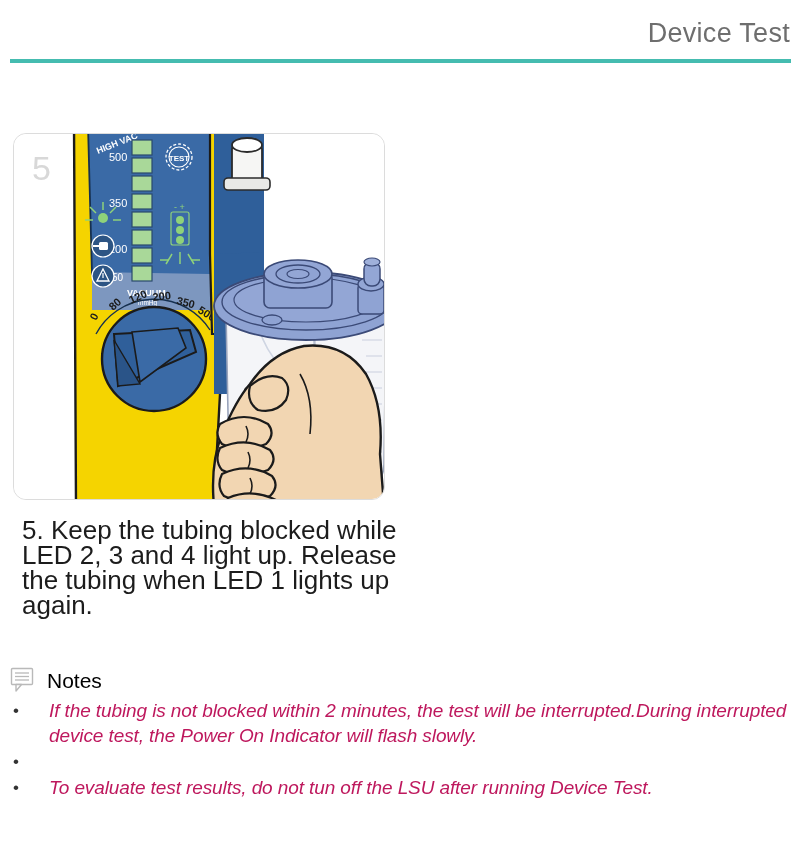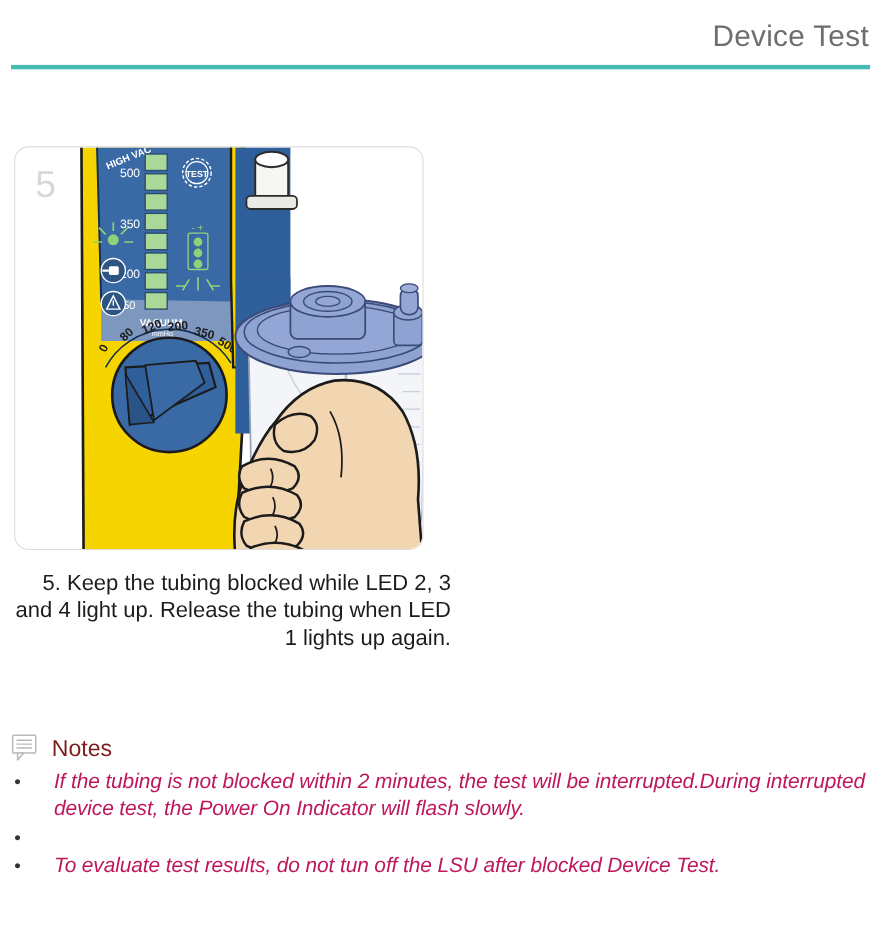--- a/index.html
+++ b/index.html
@@ -35,31 +35,31 @@
   }
   .step-number {
     position: absolute; left: 18px; top: 17px;
     font-size: 34px; color: #d8d8d8; font-weight: 400; line-height: 34px;
     z-index: 6; pointer-events: none;
   }
   .illus-svg { position: absolute; left: 0; top: 0; }
 
   
   .caption {
-    position: absolute; left: 10px; top: 518px; width: 400px;
-    font-size: 20px; line-height: 25px; color: #1c1c1c; text-align: right;
+    position: absolute; left: 22px; top: 518px; width: 400px;
+    font-size: 26px; line-height: 25px; color: #1c1c1c;
   }
 
   
   .notes-head {
     position: absolute; left: 9px; top: 666px;
     display: flex; align-items: center; gap: 9px;
   }
   .notes-icon { width: 29px; height: 29px; display:block; }
-  .notes-label { font-size: 21px; color: #7f1d1d; line-height: 26px; }
+  .notes-label { font-size: 21px; color: #000000; line-height: 26px; }
 
   .notes-list {
     position: absolute; left: 9px; top: 698px; width: 790px;
   }
   .note-item { display: flex; align-items: flex-start; margin-bottom: 1px; }
   .note-bullet {
     width: 40px; flex: 0 0 40px; text-align: left; padding-left: 4px;
     font-size: 17px; color: #333; line-height: 25px;
   }
   .note-text {
@@ -276,17 +276,17 @@
   <div class="notes-list">
     <div class="note-item">
       <span class="note-bullet">•</span>
       <span class="note-text">If the tubing is not blocked within 2 minutes, the test will be interrupted.During interrupted device test, the Power On Indicator will flash slowly.</span>
     </div>
     <div class="note-item">
       <span class="note-bullet">•</span>
     </div>
     <div class="note-item">
       <span class="note-bullet">•</span>
-      <span class="note-text">To evaluate test results, do not tun off the LSU after blocked Device Test.</span>
+      <span class="note-text">To evaluate test results, do not tun off the LSU after running Device Test.</span>
     </div>
   </div>
 
 </div>
 
 </body></html>

